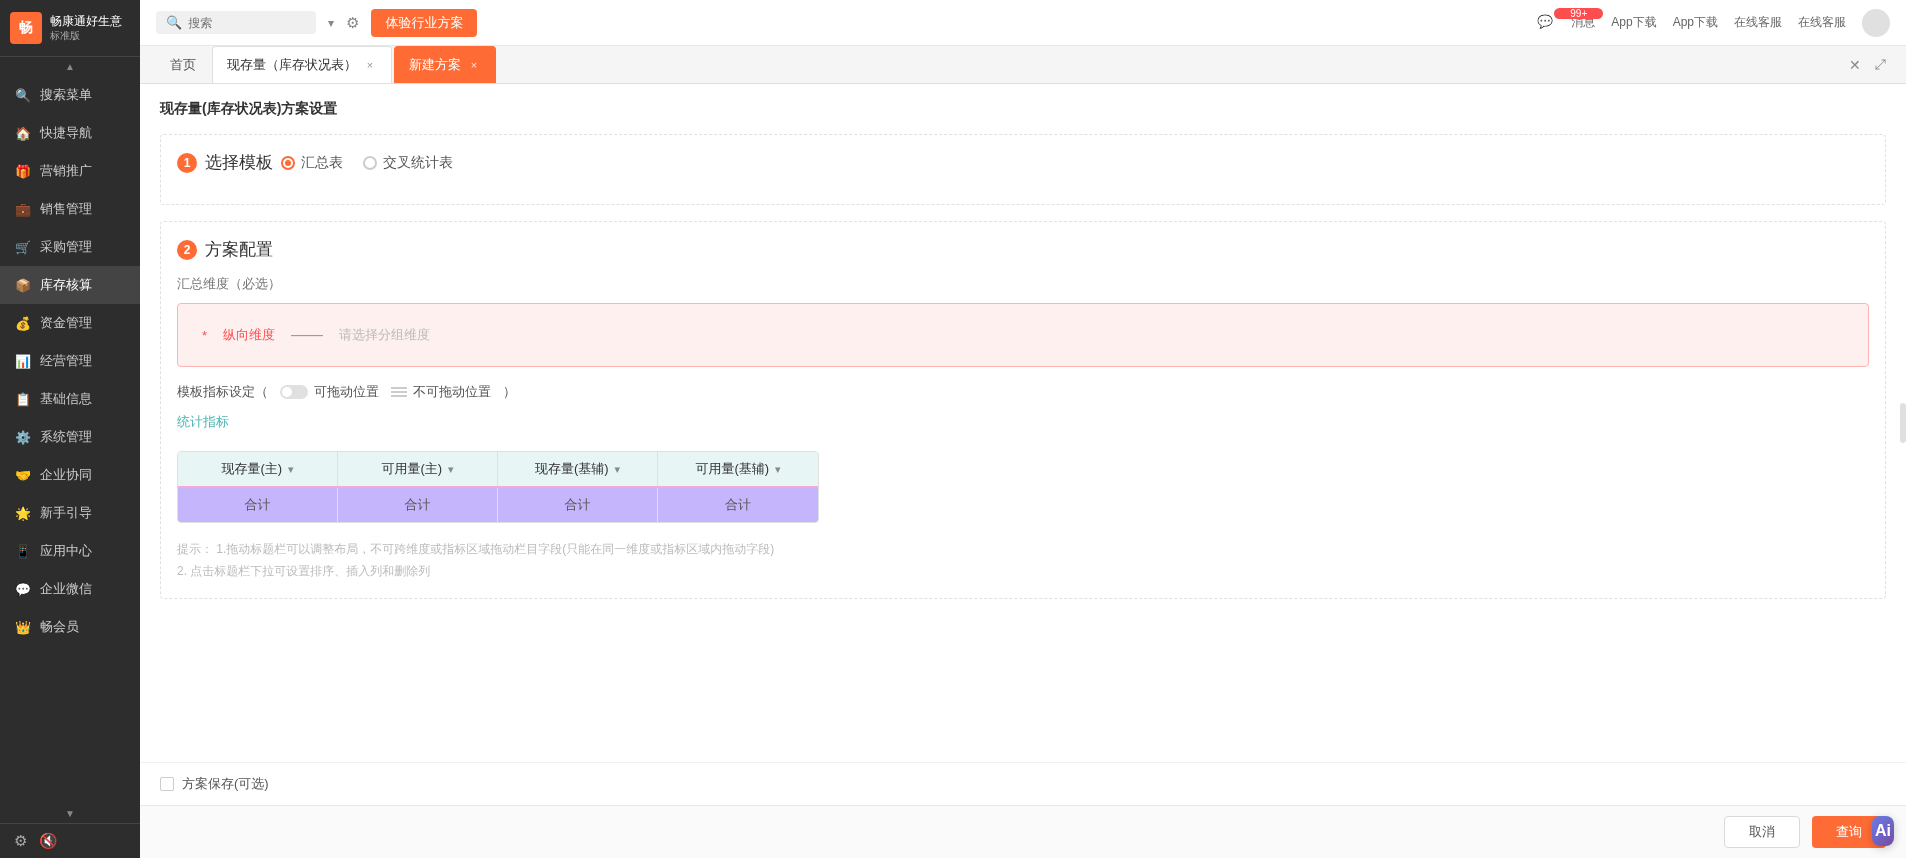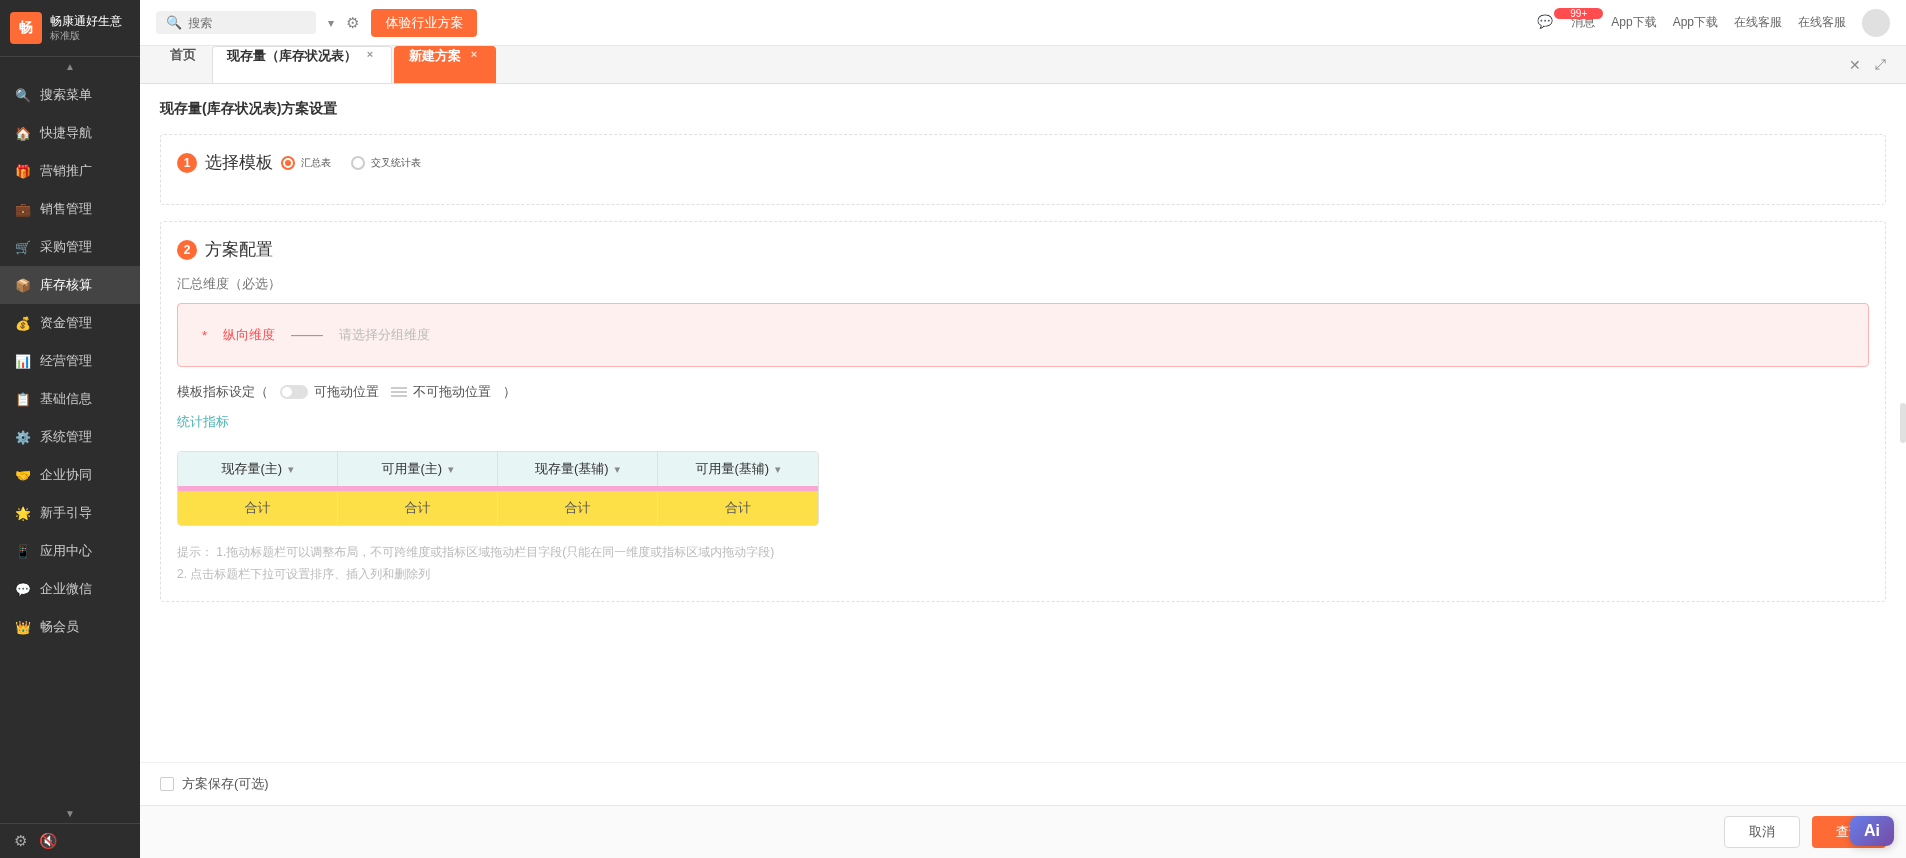--- a/index.html
+++ b/index.html
@@ -156,32 +156,32 @@
       background: #f5f5f5;
       display: flex;
       align-items: center;
       padding: 0 16px;
       height: 38px;
       border-bottom: 1px solid #e0e0e0;
       gap: 0;
     }
     .tab-item {
       display: flex;
+      align-items: center;
       gap: 6px;
       padding: 0 14px;
       height: 100%;
       background: #fff;
       border: 1px solid #e0e0e0;
       border-bottom: none;
       margin-right: 2px;
       cursor: pointer;
       font-size: 13px;
       color: #555;
       border-radius: 4px 4px 0 0;
-      font-weight: bold;
     }
     .tab-item.home {
       background: #f5f5f5;
       border: none;
       color: #555;
     }
     .tab-item.active {
       background: #fff;
       color: #333;
     }
@@ -255,21 +255,21 @@
     .radio-group {
       display: flex;
       align-items: center;
       gap: 20px;
     }
     .radio-option {
       display: flex;
       align-items: center;
       gap: 6px;
       cursor: pointer;
-      font-size: 10px;
+      font-size: 14px;
       color: #555;
     }
     .radio-circle {
       width: 14px;
       height: 14px;
       border-radius: 50%;
       border: 2px solid #ccc;
       display: flex;
       align-items: center;
       justify-content: center;
@@ -391,22 +391,22 @@
       min-width: 160px;
       justify-content: center;
     }
     .stats-header-cell:last-child { border-right: none; }
     .stats-header-cell .chevron {
       color: #888;
       font-size: 11px;
     }
     .stats-data-row {
       display: flex;
-      background: #fde047;
-      border-top: 5px solid #f9a8d4;
+      background: #c4b5fd;
+      border-top: 2px solid #f9a8d4;
       justify-content: space-between;
     }
     .stats-data-cell {
       padding: 8px 20px;
       border-right: 1px solid #e0e0e0;
       font-size: 13px;
       color: #555;
       min-width: 160px;
       text-align: center;
     }
@@ -494,21 +494,21 @@
     }
 
     
     .ai-badge {
       position: fixed;
       bottom: 12px;
       right: 12px;
       background: linear-gradient(135deg, #667eea, #764ba2);
       color: white;
       border-radius: 8px;
-      padding: 6px 14px;
+      padding: 6px 3px;
       font-size: 16px;
       font-weight: bold;
       cursor: pointer;
       box-shadow: 0 2px 8px rgba(0,0,0,0.2);
     }
   </style>
 </head>
 <body>
 
 <div class="sidebar">

